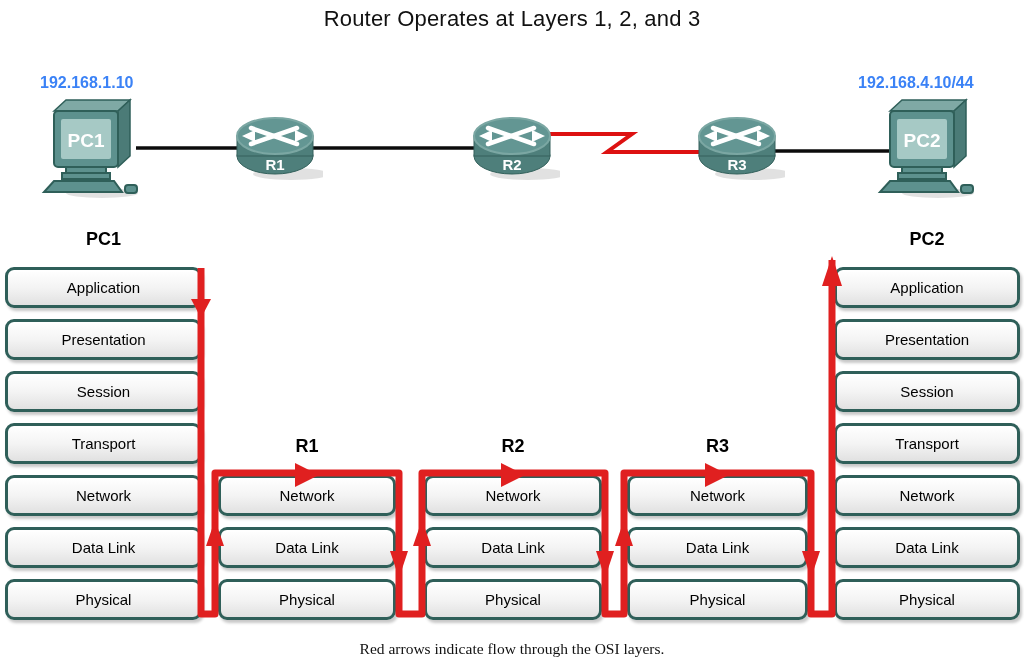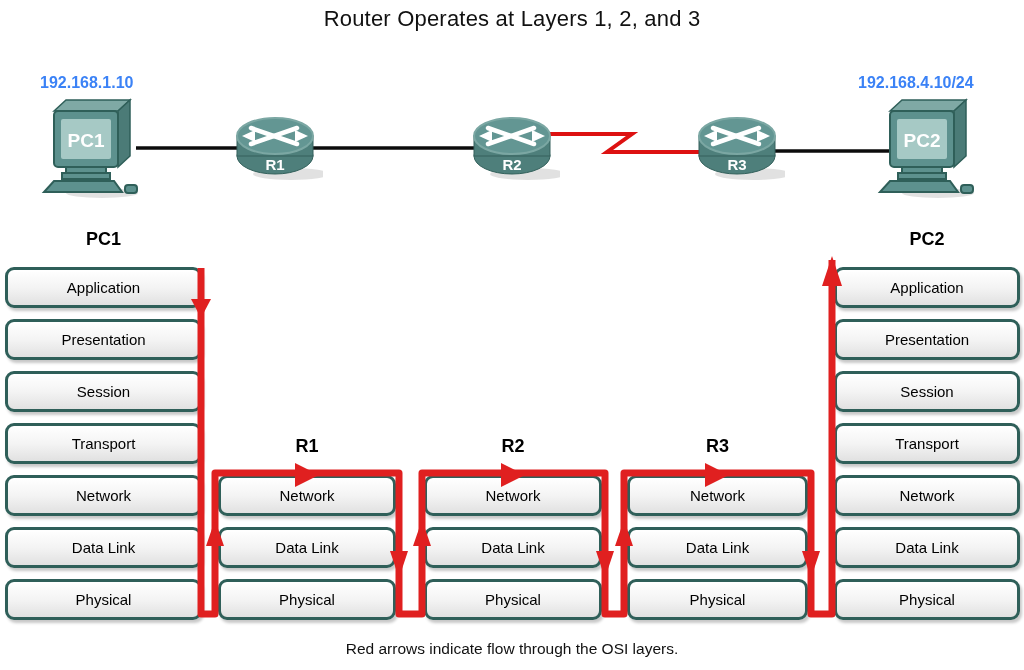--- a/index.html
+++ b/index.html
@@ -53,21 +53,21 @@
     font-size:15px;color:#000;}
 
   svg.flow{position:absolute;left:0;top:0;z-index:5;pointer-events:none;}
   .flow-line{fill:none;stroke:var(--flow-red);stroke-width:7;stroke-linejoin:round;}
   .flow-arrow{fill:var(--flow-red);stroke:none;}
 
   .link-black{stroke:#0c0c0c;stroke-width:3.5;}
   .link-red{stroke:var(--serial-red);stroke-width:4;fill:none;}
 
   .caption{position:absolute;top:640px;left:0;width:1024px;text-align:center;
-           font-size:15.5px;color:#111;}
+           font-size:15.5px;color:#111;font-family:Liberation Serif, serif;}
 
   .pc-body{fill:var(--teal);stroke:var(--teal-dark);stroke-width:2;}
   .pc-top{fill:#7fa9a5;stroke:var(--teal-dark);stroke-width:1.5;}
   .pc-side{fill:#4b7b77;stroke:var(--teal-dark);stroke-width:1.5;}
   .pc-screen{fill:var(--screen);}
   .pc-text{fill:#ffffff;font-weight:bold;font-size:19px;font-family:"Liberation Sans","DejaVu Sans",sans-serif;}
   .rt-text{fill:#ffffff;font-weight:bold;font-size:15px;font-family:"Liberation Sans","DejaVu Sans",sans-serif;}
   .rt-side{fill:var(--teal-side);stroke:#34615c;stroke-width:1;}
   .rt-top{fill:var(--teal-top);stroke:#7ba7a3;stroke-width:2;}
   .rt-arrow{stroke:#ffffff;stroke-width:4.5;stroke-linecap:round;}
@@ -75,21 +75,21 @@
   .soft-shadow{fill:rgba(90,90,90,0.18);}
 </style>
 </head>
 <body>
 
 <div class="page">
 
   <div class="title">Router Operates at Layers 1, 2, and 3</div>
 
   <div class="ip-label" id="pc1-ip">192.168.1.10</div>
-  <div class="ip-label" id="pc2-ip">192.168.4.10/24</div>
+  <div class="ip-label" id="pc2-ip">192.168.4.10/44</div>
 
   <svg class="layer0" width="1024" height="670">
     <line class="link-black" x1="136" y1="148" x2="242" y2="148"></line>
     <line class="link-black" x1="310" y1="148" x2="478" y2="148"></line>
     <polyline class="link-red" points="546,134 632,134 607,152 702,152"></polyline>
     <line class="link-black" x1="772" y1="151" x2="892" y2="151"></line>
   </svg>
 
   <svg class="device" id="pc1-icon" width="100" height="104" viewBox="0 0 100 104">
     <ellipse class="soft-shadow" cx="62" cy="98" rx="36" ry="5"></ellipse>

